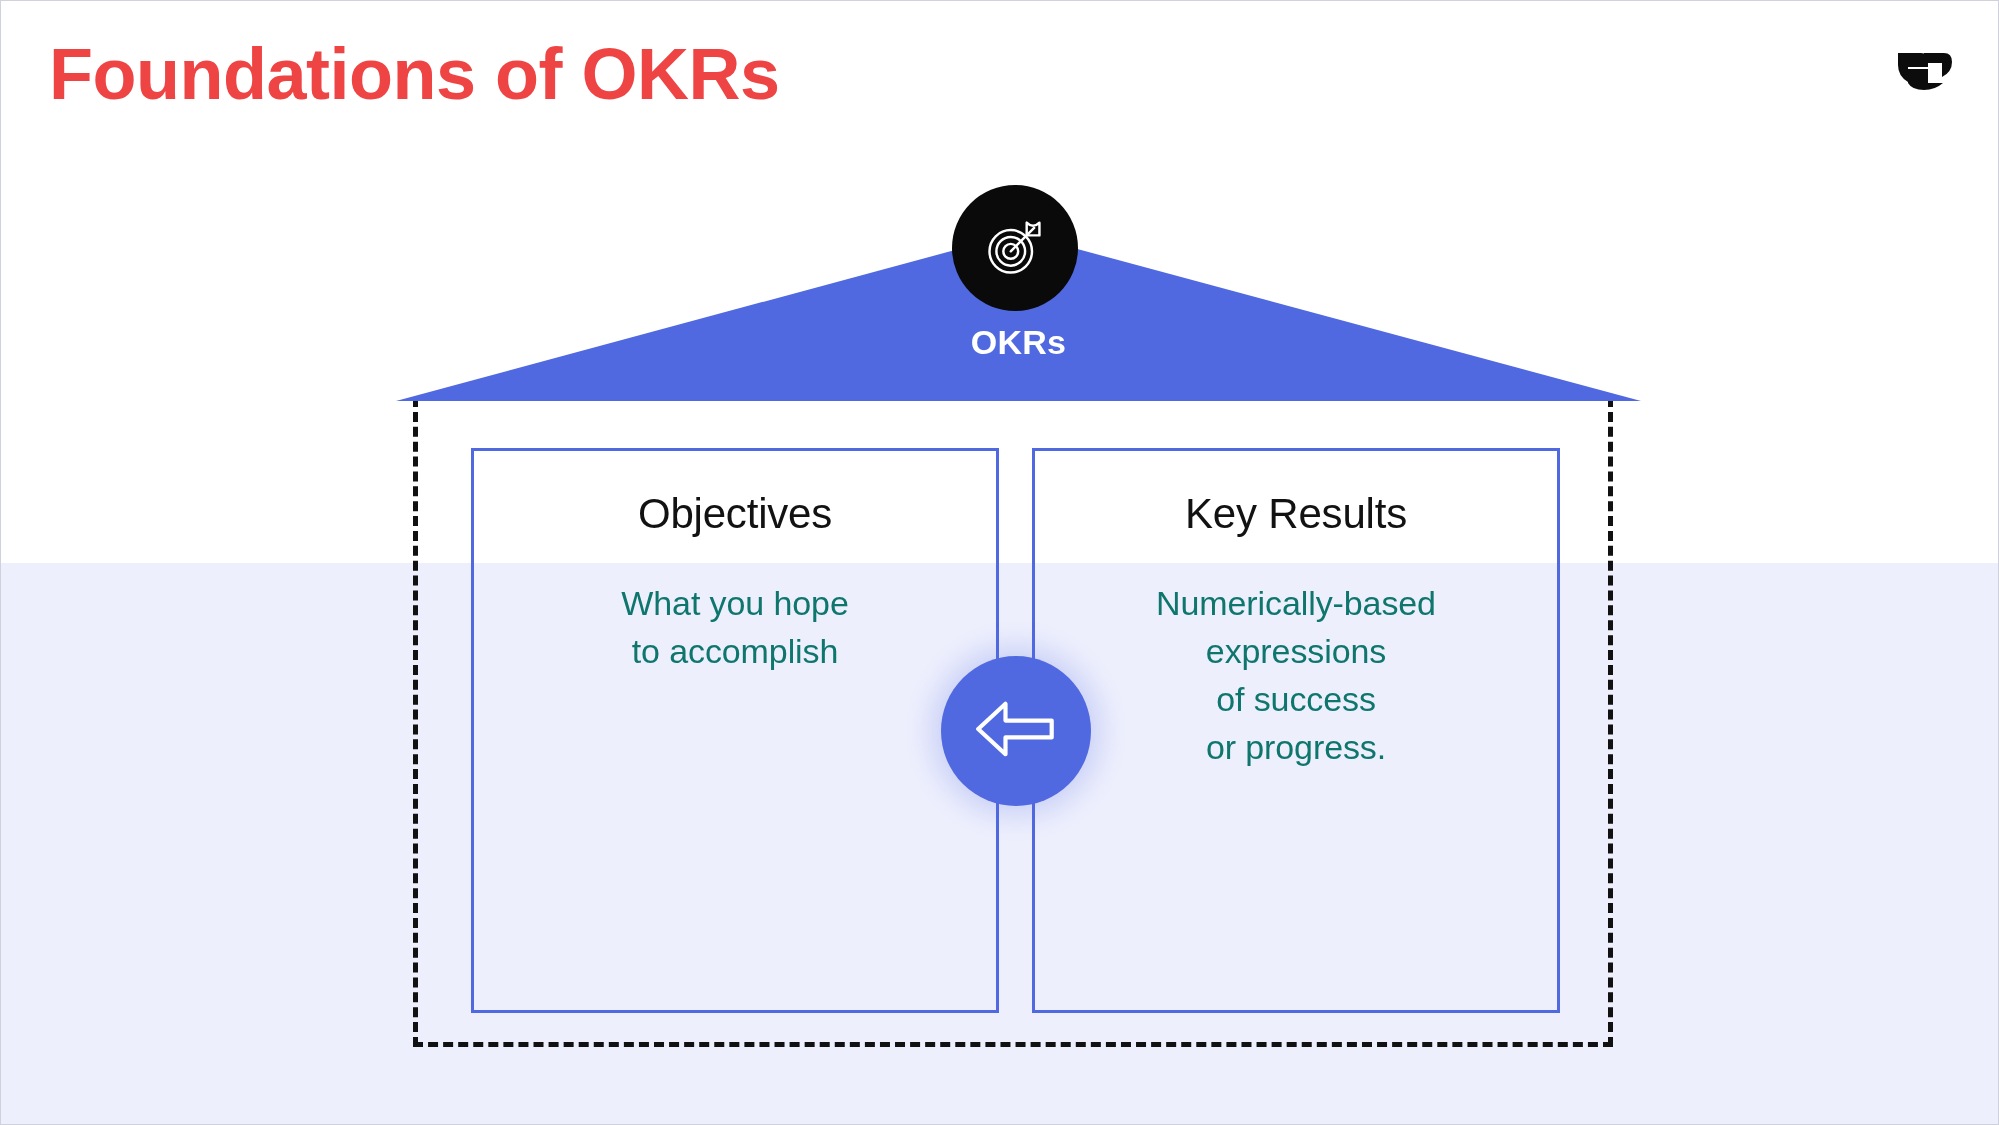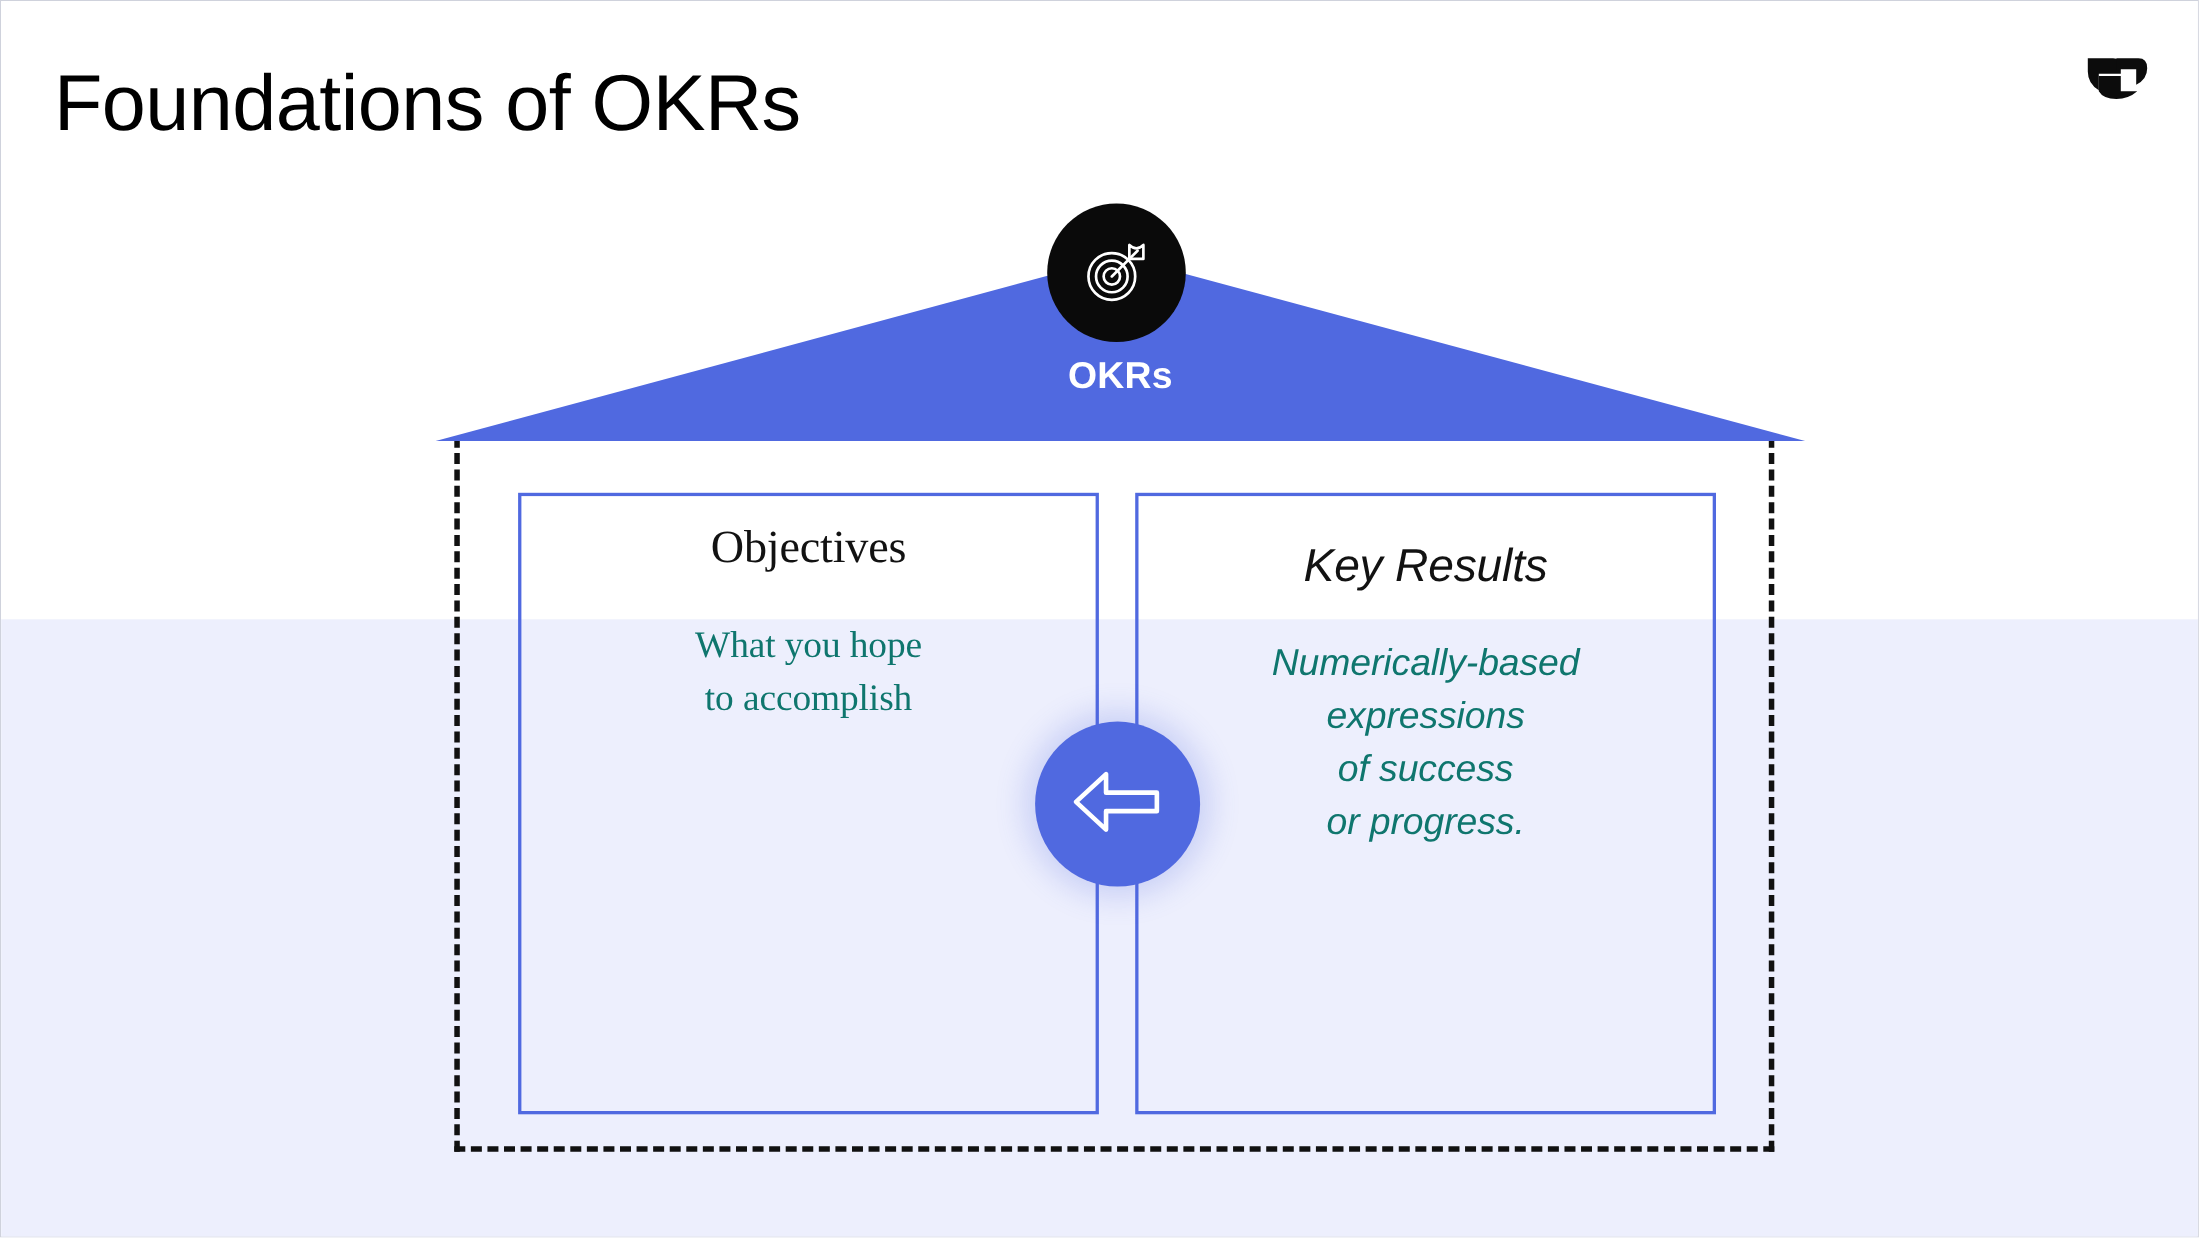--- a/index.html
+++ b/index.html
@@ -40,25 +40,24 @@
     background: #edeffd;
   }
 
   
   .page-title {
     position: absolute;
     left: 48px;
     top: 30px;
     font-size: 72px;
     line-height: 86px;
-    font-weight: 400;
+    font-weight: 700;
     letter-spacing: -0.5px;
-    color: #000000;
+    color: #ef4444;
     white-space: nowrap;
-    margin-top: 20px;
   }
 
   
   .brand-logo {
     position: absolute;
     right: 44px;
     top: 42px;
     width: 60px;
     height: 50px;
   }
@@ -145,22 +144,22 @@
     font-size: 34px;
     line-height: 48px;
     font-weight: 400;
     color: #0f766e;
     margin: 0;
     white-space: pre-line;
     letter-spacing: -0.1px;
   }
 
   
-  .pillar.left  .pillar-inner { top: 0; font-family: Liberation Serif, serif; }
-  .pillar.right .pillar-inner { top: 16px; font-style: italic; }
+  .pillar.left  .pillar-inner { top: 16px; }
+  .pillar.right .pillar-inner { top: 16px; }
 
   
   .arrow-knob {
     position: absolute;
     left: 940px;
     top: 655px;
     width: 150px;
     height: 150px;
     border-radius: 50%;
     background: #5069e0;

